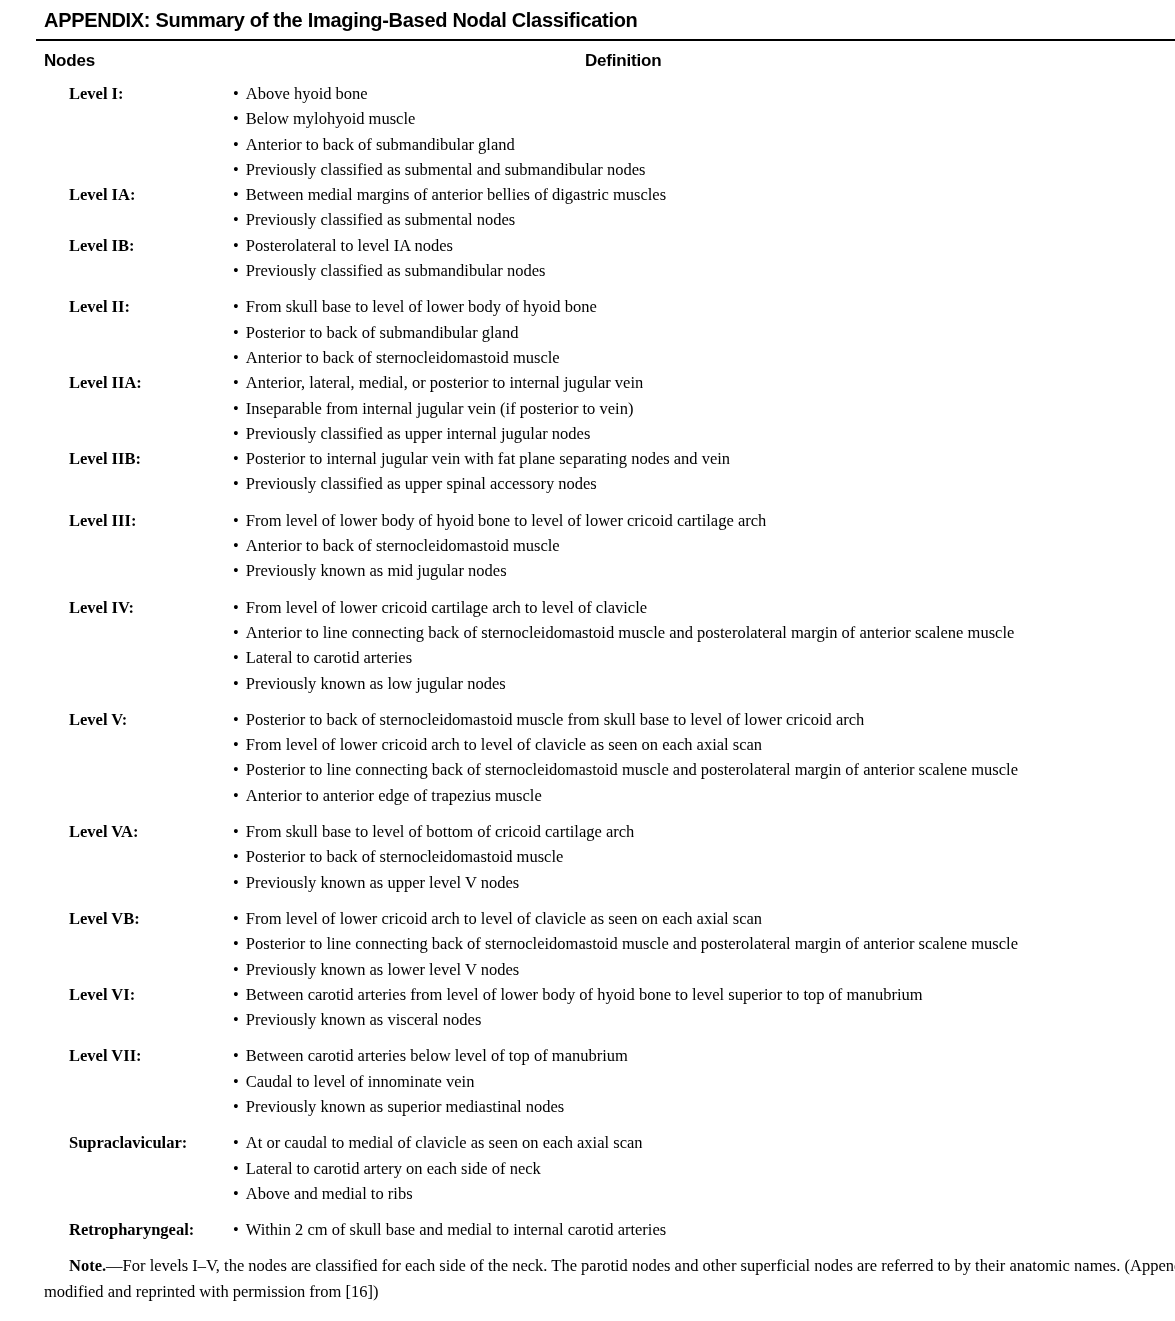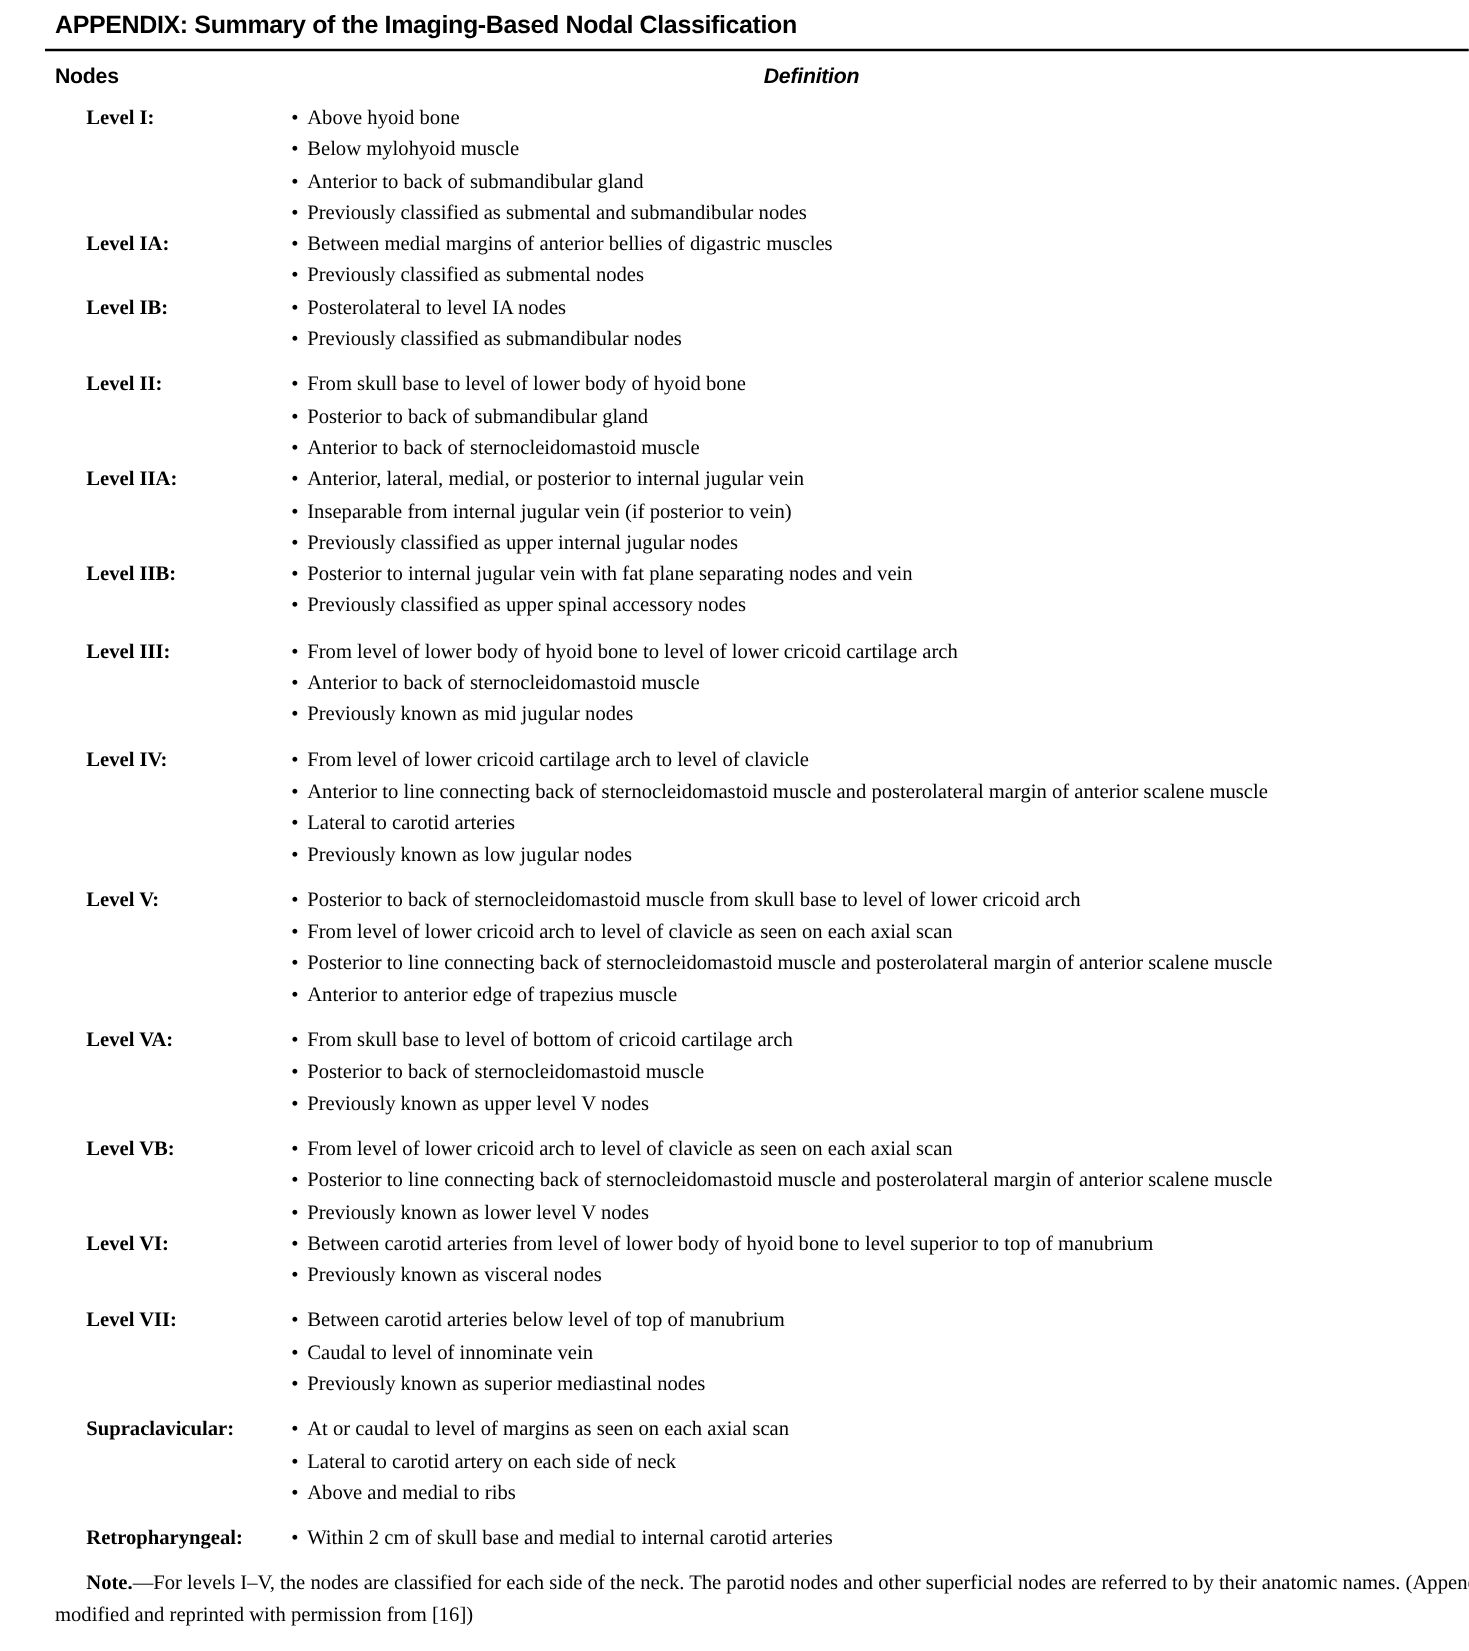--- a/index.html
+++ b/index.html
@@ -31,21 +31,21 @@
   .colheads {
     position: relative;
     height: 30px;
     margin-top: 6px;
     font-family: "Liberation Sans", sans-serif;
     font-weight: 700;
     font-size: 17px;
     letter-spacing: -0.2px;
   }
   .colhead-nodes { position: absolute; left: 8px; top: 4px; }
-  .colhead-definition { position: absolute; left: 575px; top: 4px; font-style: italic; }
+  .colhead-definition { position: absolute; left: 549px; top: 4px; }
 
   .tbody { margin-top: 4px; }
   .trow { display: flex; align-items: flex-start; }
   .trow.gap { margin-top: 11px; }
   .label-col {
     flex: 0 0 197px;
     box-sizing: border-box;
     padding-left: 33px;
     font-weight: 700;
     font-size: 16.5px;
@@ -227,21 +227,21 @@
           <div class="bullet-line"><span class="bullet-glyph">•</span><span>Caudal to level of innominate vein</span></div>
           <div class="bullet-line"><span class="bullet-glyph">•</span><span>Previously known as superior mediastinal nodes</span></div>
         </div>
   </div>
 
   <div class="trow gap">
     <div class="label-col">
       <span class="row-label">Supraclavicular:</span>
     </div>
     <div class="def-col">
-          <div class="bullet-line"><span class="bullet-glyph">•</span><span>At or caudal to level of margins as seen on each axial scan</span></div>
+          <div class="bullet-line"><span class="bullet-glyph">•</span><span>At or caudal to medial of clavicle as seen on each axial scan</span></div>
           <div class="bullet-line"><span class="bullet-glyph">•</span><span>Lateral to carotid artery on each side of neck</span></div>
           <div class="bullet-line"><span class="bullet-glyph">•</span><span>Above and medial to ribs</span></div>
         </div>
   </div>
 
   <div class="trow gap">
     <div class="label-col">
       <span class="row-label">Retropharyngeal:</span>
     </div>
     <div class="def-col">

